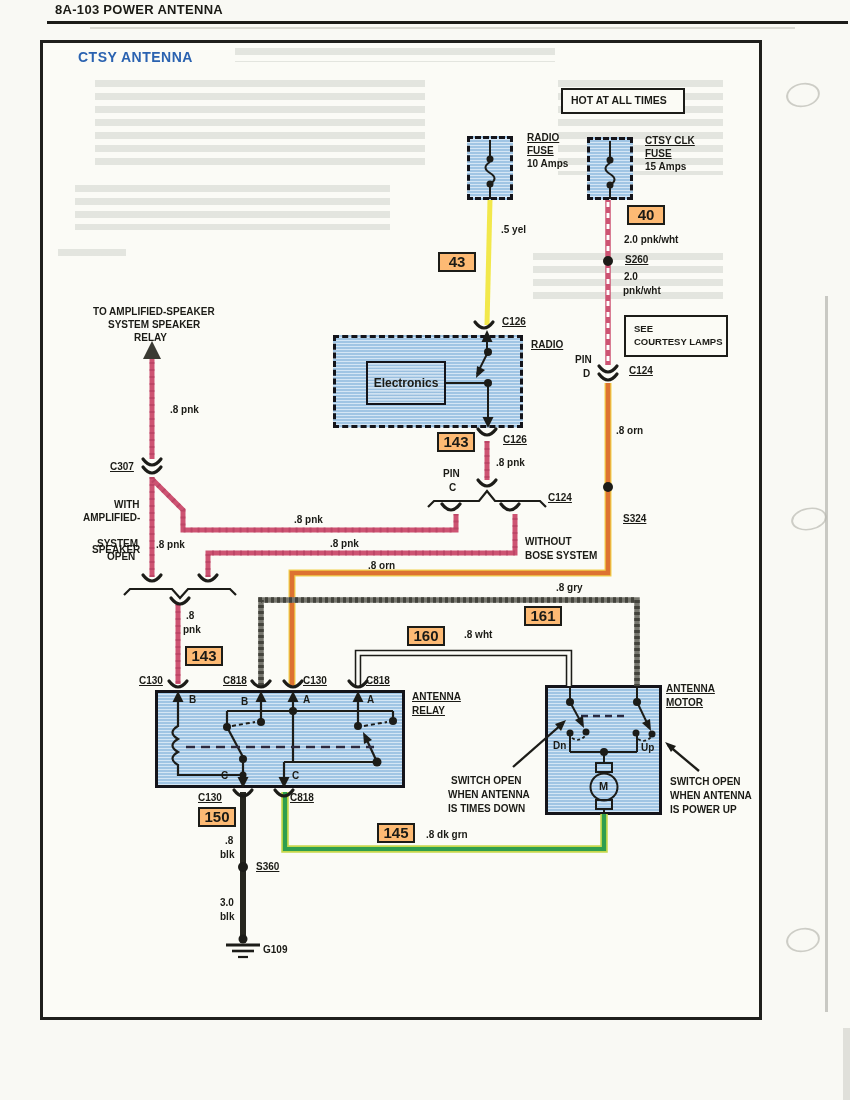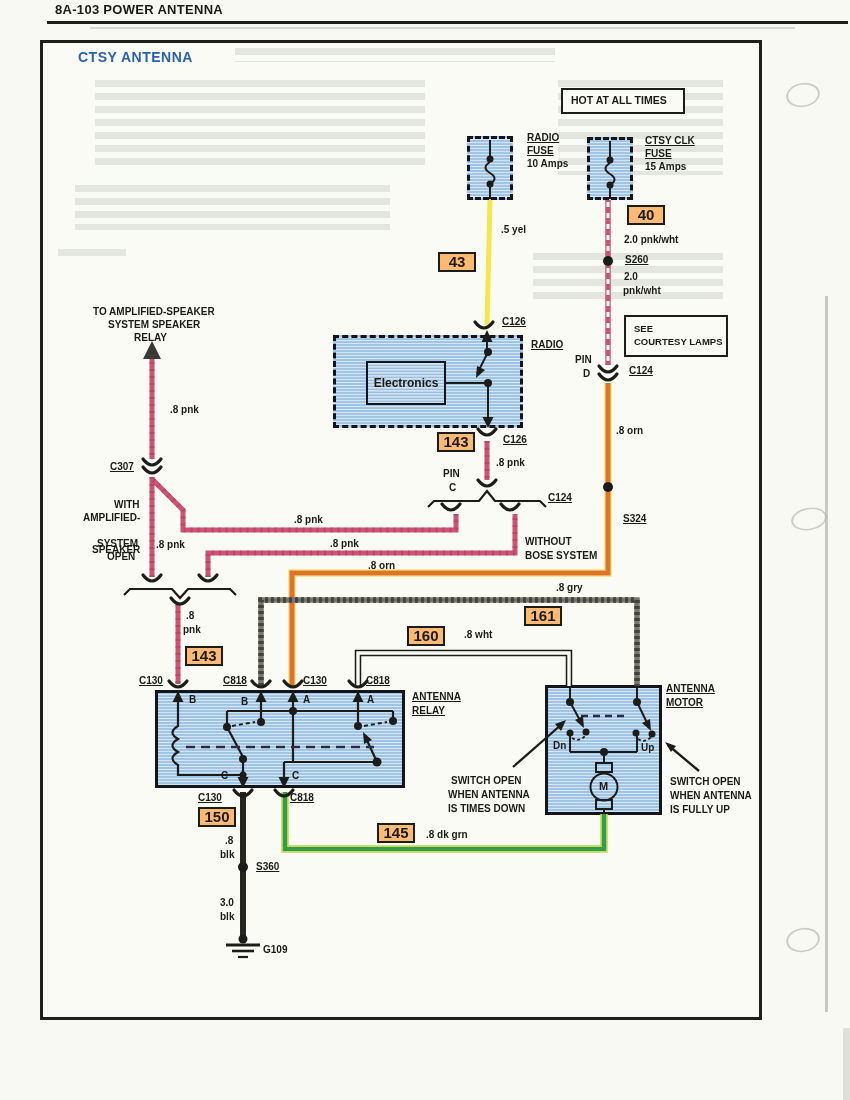--- a/index.html
+++ b/index.html
@@ -314,21 +314,21 @@
     <div class="lbl u" style="left:666px;top:683px;">ANTENNA</div>
     <div class="lbl u" style="left:666px;top:697px;">MOTOR</div>
     <div class="lbl" style="left:553px;top:740px;">Dn</div>
     <div class="lbl" style="left:641px;top:742px;">Up</div>
     <div class="lbl" style="left:599px;top:781px;font-size:11px;">M</div>
     <div class="lbl" style="left:451px;top:775px;">SWITCH OPEN</div>
     <div class="lbl" style="left:448px;top:789px;">WHEN ANTENNA</div>
     <div class="lbl" style="left:448px;top:803px;">IS TIMES DOWN</div>
     <div class="lbl" style="left:670px;top:776px;">SWITCH OPEN</div>
     <div class="lbl" style="left:670px;top:790px;">WHEN ANTENNA</div>
-    <div class="lbl" style="left:670px;top:804px;">IS FULLY UP</div>
+    <div class="lbl" style="left:670px;top:804px;">IS POWER UP</div>
 
     <div class="cnum" style="left:198px;top:807px;">150</div>
     <div class="lbl" style="left:225px;top:835px;">.8</div>
     <div class="lbl" style="left:220px;top:849px;">blk</div>
     <div class="lbl u" style="left:256px;top:861px;">S360</div>
     <div class="lbl" style="left:220px;top:897px;">3.0</div>
     <div class="lbl" style="left:220px;top:911px;">blk</div>
     <div class="lbl" style="left:263px;top:944px;">G109</div>
     <div class="cnum" style="left:377px;top:823px;">145</div>
     <div class="lbl" style="left:426px;top:829px;">.8 dk grn</div>

